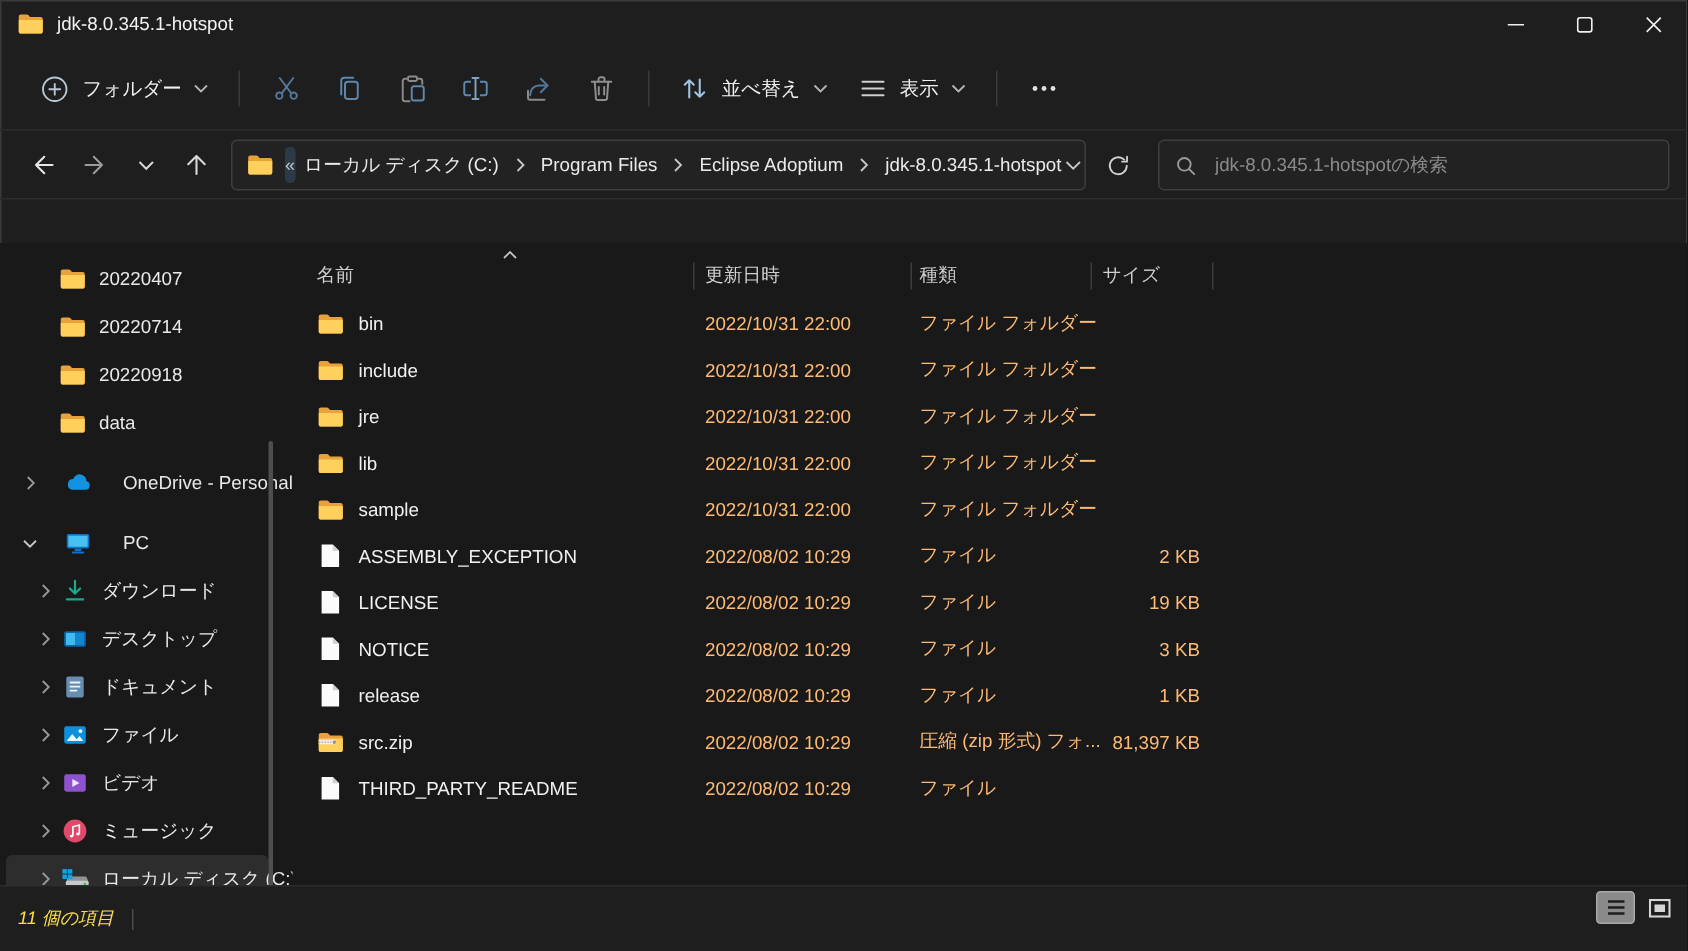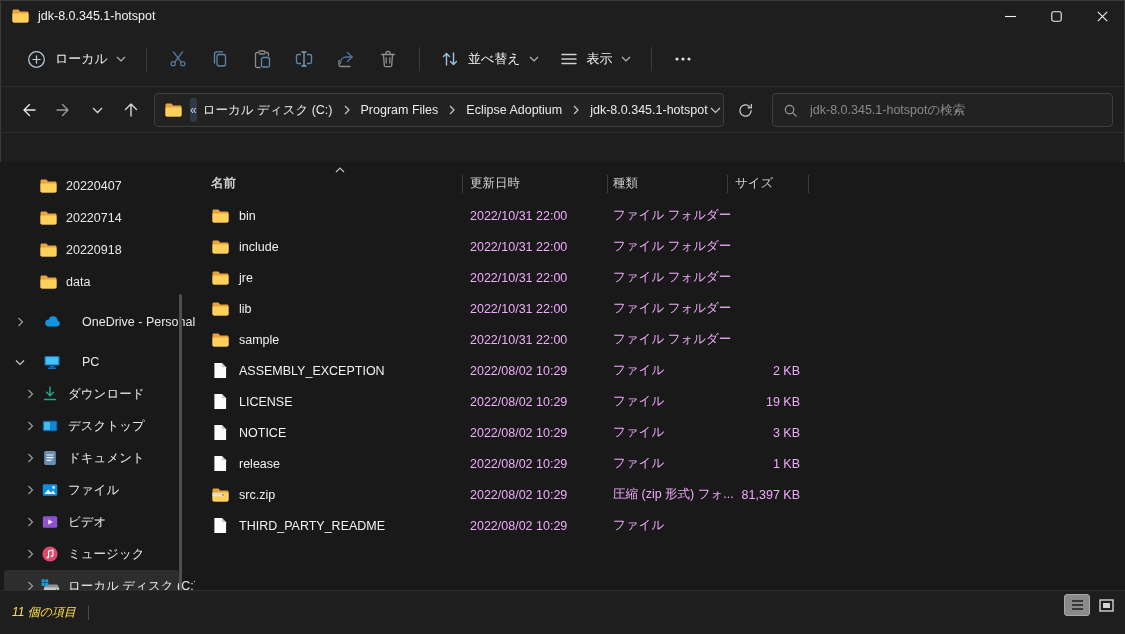--- a/index.html
+++ b/index.html
@@ -45,28 +45,28 @@
   .side-row.pinned{padding-left:34px;}
   .side-row.root{padding-left:6px;}
   .side-row.child{padding-left:16px;}
   .side-row.gap{margin-top:8px;gap:12px;}
   .side-row.selected{background:#2d2d2d;}
   .side-scroll{position:absolute;left:179px;top:132px;width:3px;height:297px;background:#4e4e4e;border-radius:2px;}
   
   .content{position:absolute;left:195px;top:0;right:0;bottom:0;padding-top:5px;}
   .list-header{position:relative;height:33px;}
   .hcell{position:absolute;top:0;height:33px;display:flex;align-items:center;font-size:12.5px;color:#cfcfcf;}
-  .hcell.c-name{left:16px;font-weight:bold;}
+  .hcell.c-name{left:16px;}
   .hcell.c-mod{left:275px;}
   .hcell.c-type{left:418px;}
   .hcell.c-size{left:540px;}
   .hdiv{position:absolute;top:8px;width:1px;height:18px;background:#3c3c3c;}
   .sort-caret{position:absolute;left:140px;top:0;display:flex;}
   .file-row{position:relative;height:31px;}
-  .fcell{position:absolute;top:0;height:31px;display:flex;align-items:center;font-size:12.5px;color:#f0abfc;white-space:nowrap;}
+  .fcell{position:absolute;top:0;height:31px;display:flex;align-items:center;font-size:12.5px;color:#fdba74;white-space:nowrap;}
   .fcell.c-name{left:16px;color:#f1f1f1;gap:10px;}
   .fcell.c-mod{left:275px;}
   .fcell.c-type{left:418px;}
   .fcell.c-size{left:500px;width:105px;justify-content:flex-end;}
   .ficon{width:18px;display:flex;justify-content:center;flex:0 0 auto;}
   
   .statusbar{position:absolute;left:0;bottom:0;right:0;height:44px;display:flex;align-items:center;padding:0 12px;background:#1e1e1e;border-top:1px solid #2c2c2c;font-size:12px;color:#fde047;font-style:italic;}
   .status-sep{width:1px;height:14px;background:#4a4a4a;margin-left:12px;}
   .status-views{position:absolute;right:6px;top:3px;display:flex;gap:3px;align-items:center;}
   .view-toggle{width:26px;height:22px;display:flex;align-items:center;justify-content:center;border-radius:3px;}
@@ -105,21 +105,21 @@
   </div>
 
   <div class="commandbar">
     <div class="cmd-btn">
       <span class="chev">
         <svg width="21" height="21" viewBox="0 0 22 22" fill="none" stroke="#b9c8d6" stroke-width="1.3">
             <circle cx="11" cy="11" r="8.2"></circle>
             <path d="M11 7.2v7.6M7.2 11h7.6" stroke-linecap="round"></path>
           </svg>
       </span>
-      <span>ローカル</span>
+      <span>フォルダー</span>
       <span class="chev">
         <svg width="10" height="6" viewBox="0 0 10 6" fill="none" stroke="#b5b5b5" stroke-width="1.2">
             <path d="M1 1l4 4 4-4"></path>
           </svg>
       </span>
     </div>
     <span class="cmd-sep"></span>
     <span class="cmd-icon-btn">
       <svg width="20" height="20" viewBox="0 0 20 20" fill="none" stroke="#54779a" stroke-width="1.3" stroke-linecap="round">
           <circle cx="5.2" cy="14.8" r="2.1"></circle>

